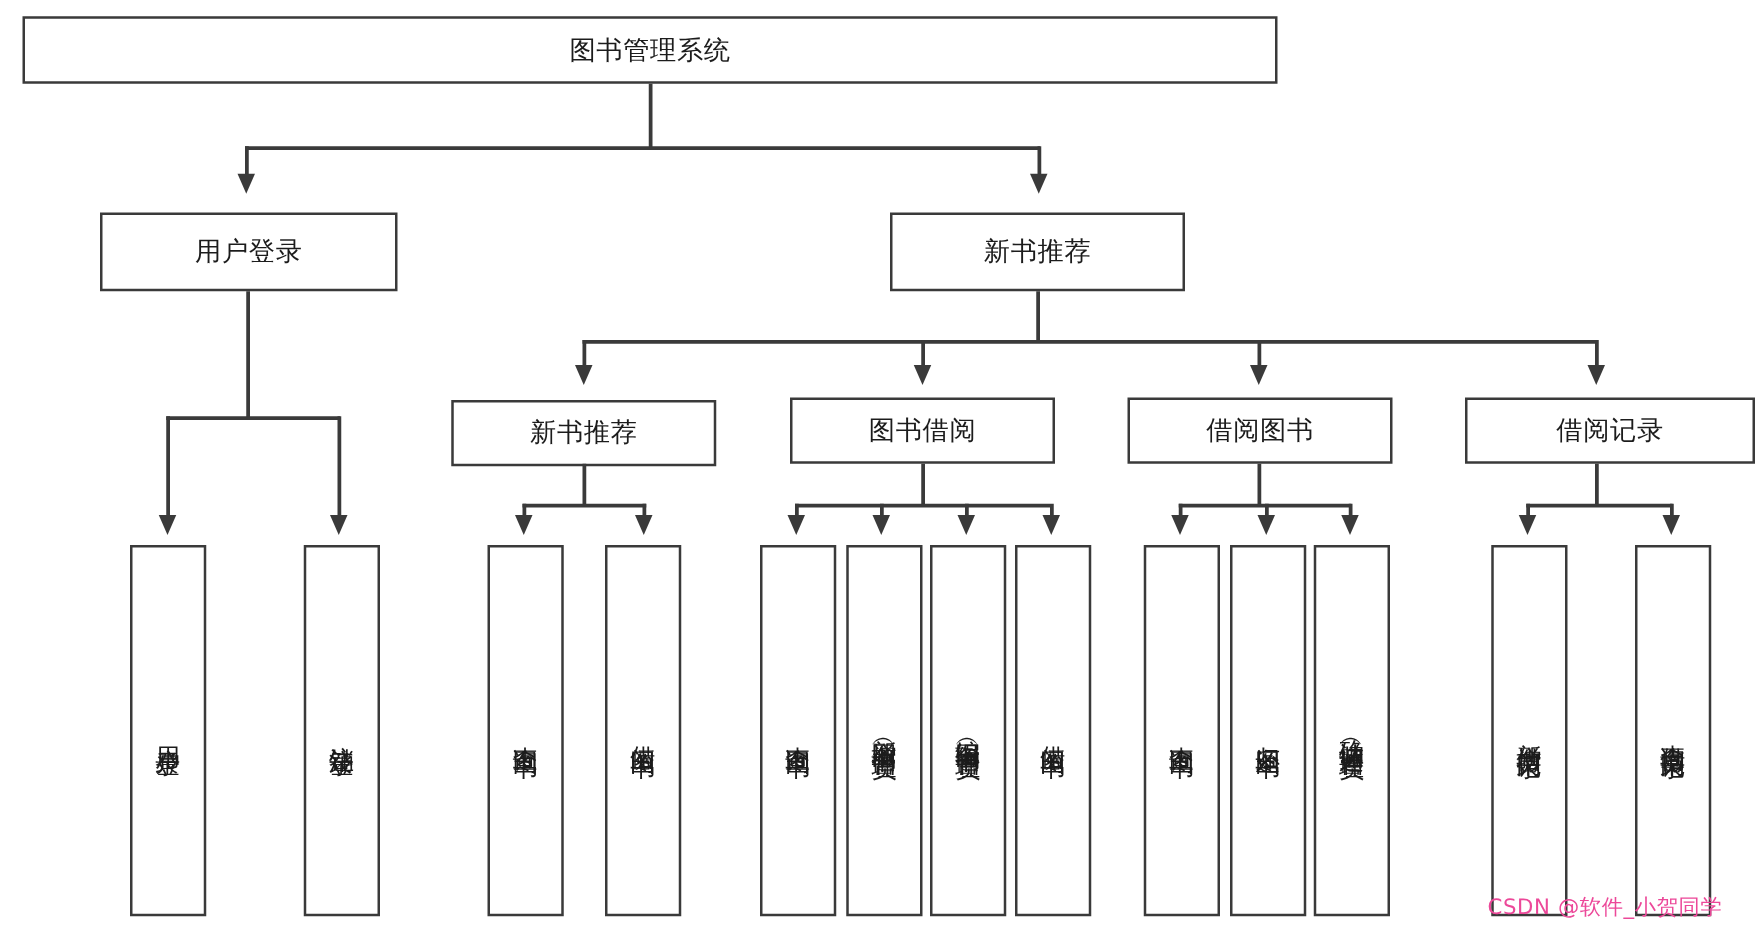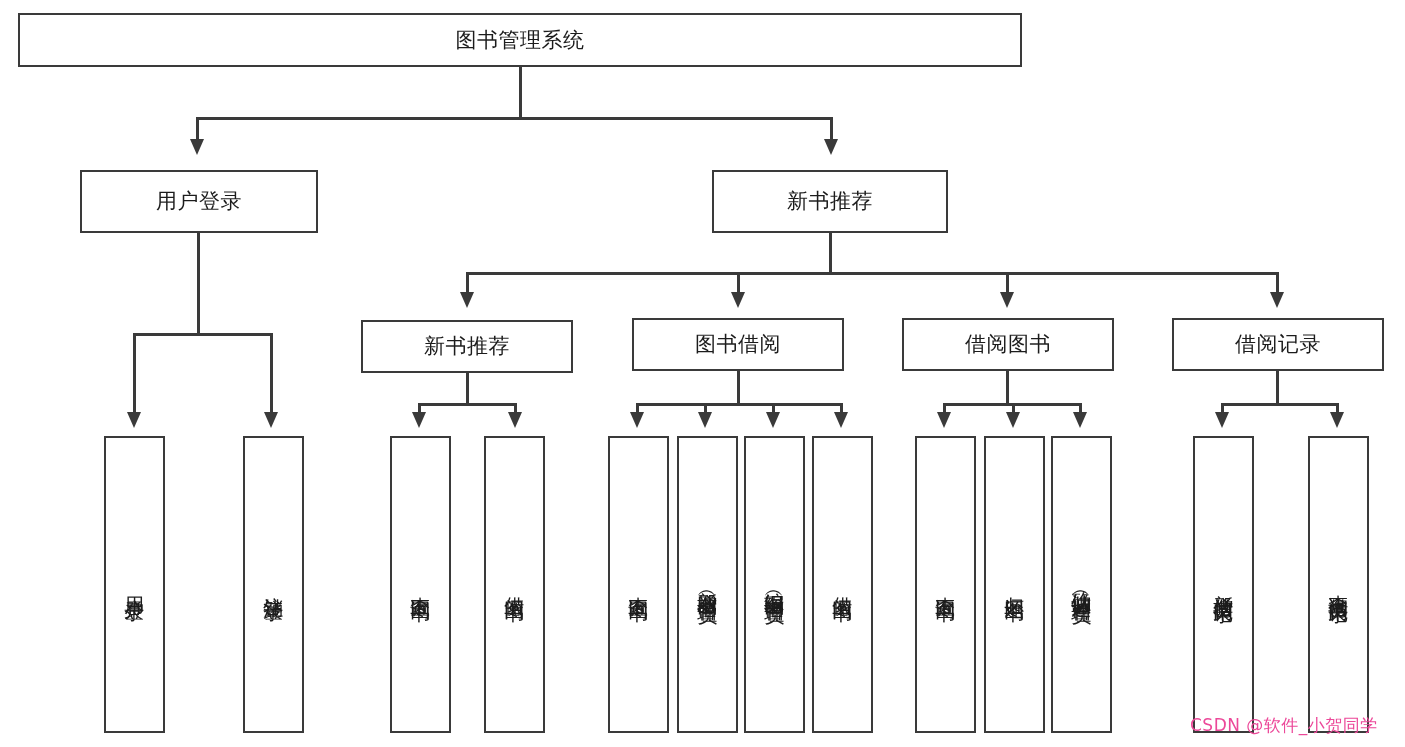--- a/index.html
+++ b/index.html
@@ -109,21 +109,21 @@
 
   <div class="node h" style="left:361px;top:320px;width:212px;height:53px;">
     <span class="label">新书推荐</span>
   </div>
   <div class="node h" style="left:632px;top:318px;width:212px;height:53px;">
     <span class="label">图书借阅</span>
   </div>
   <div class="node h" style="left:902px;top:318px;width:212px;height:53px;">
     <span class="label">借阅图书</span>
   </div>
-  <div class="node h" style="left:1172px;top:318px;width:212px;height:53px;">
+  <div class="node h" style="left:1172px;top:318px;width:232px;height:53px;">
     <span class="label">借阅记录</span>
   </div>
 
   <div class="ln vln" style="left:466px;top:371px;height:34px;"></div>
   <div class="ln hln" style="left:418px;top:403px;width:99px;"></div>
   <div class="ln vln" style="left:418px;top:403px;height:12px;"></div>
   <div class="ln vln" style="left:514px;top:403px;height:12px;"></div>
   <div class="arrow" style="left:412px;top:412px;"></div>
   <div class="arrow" style="left:508px;top:412px;"></div>
 

